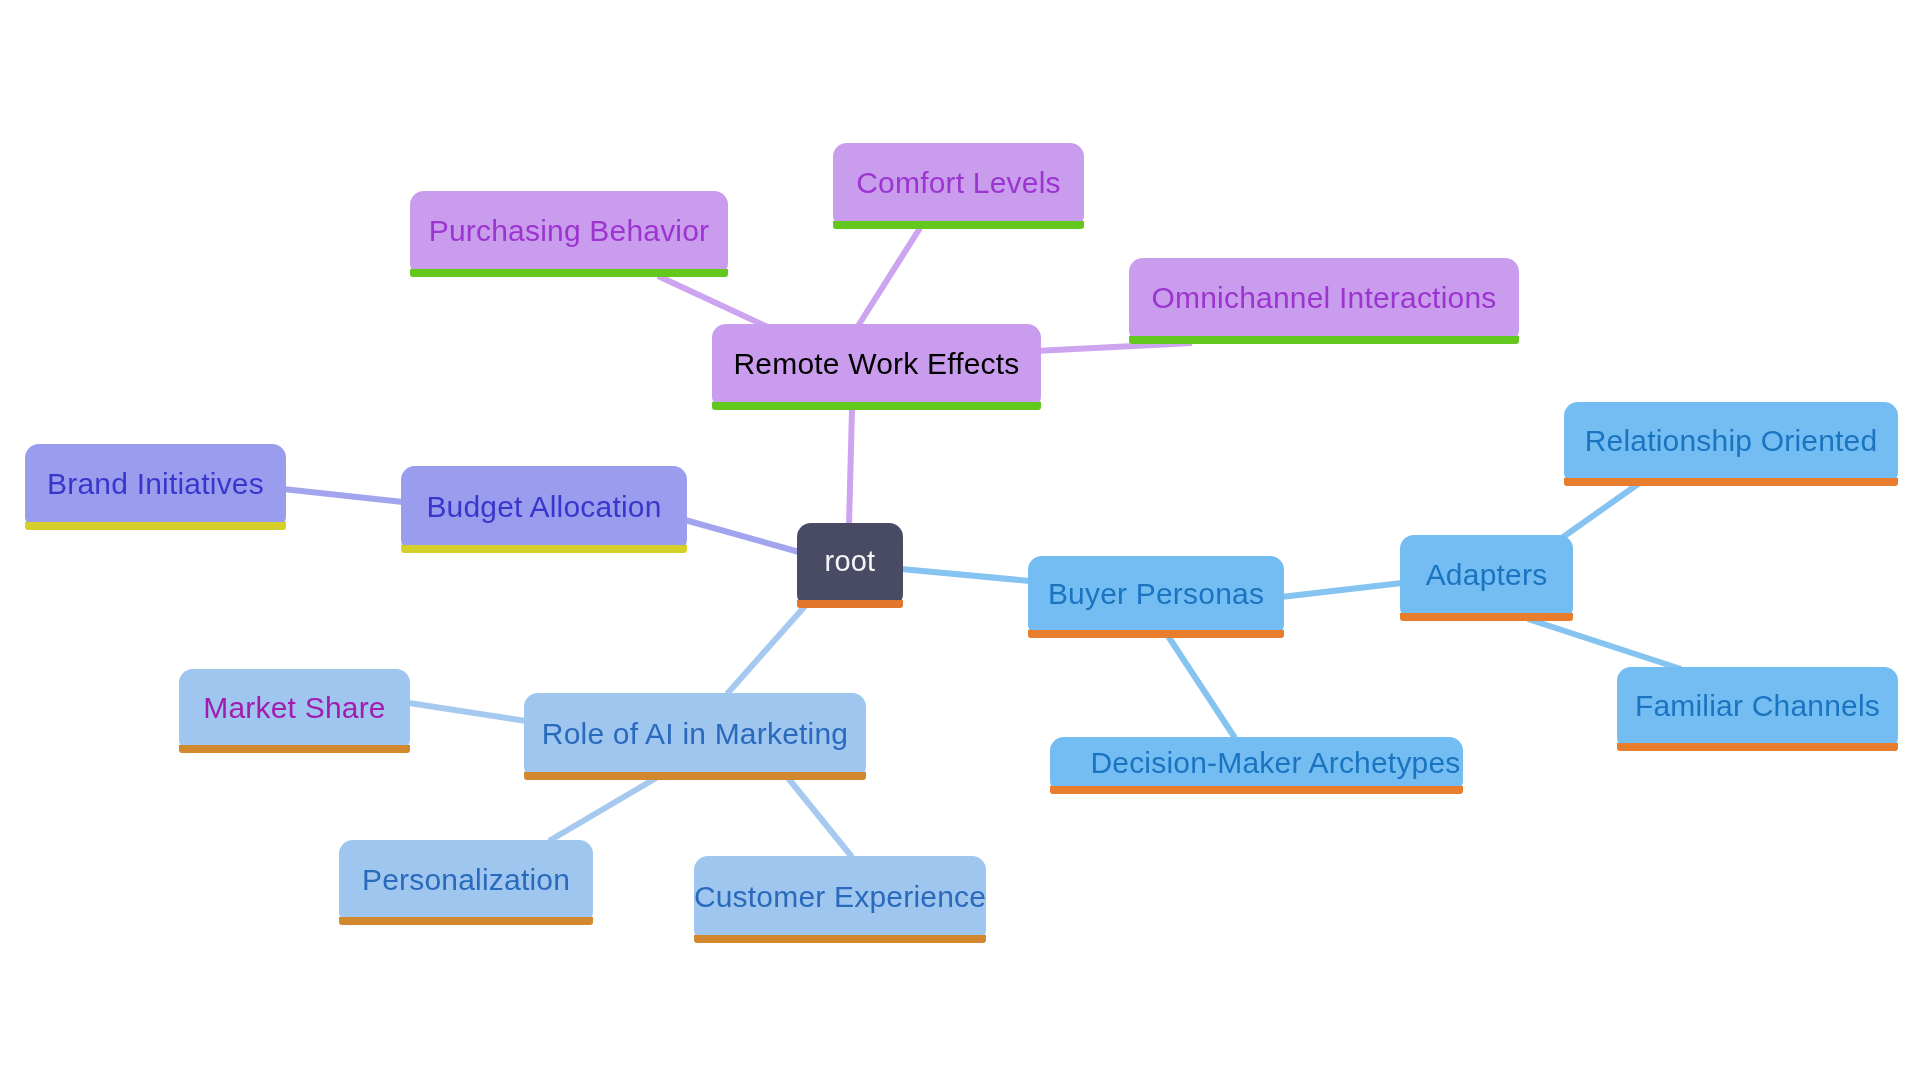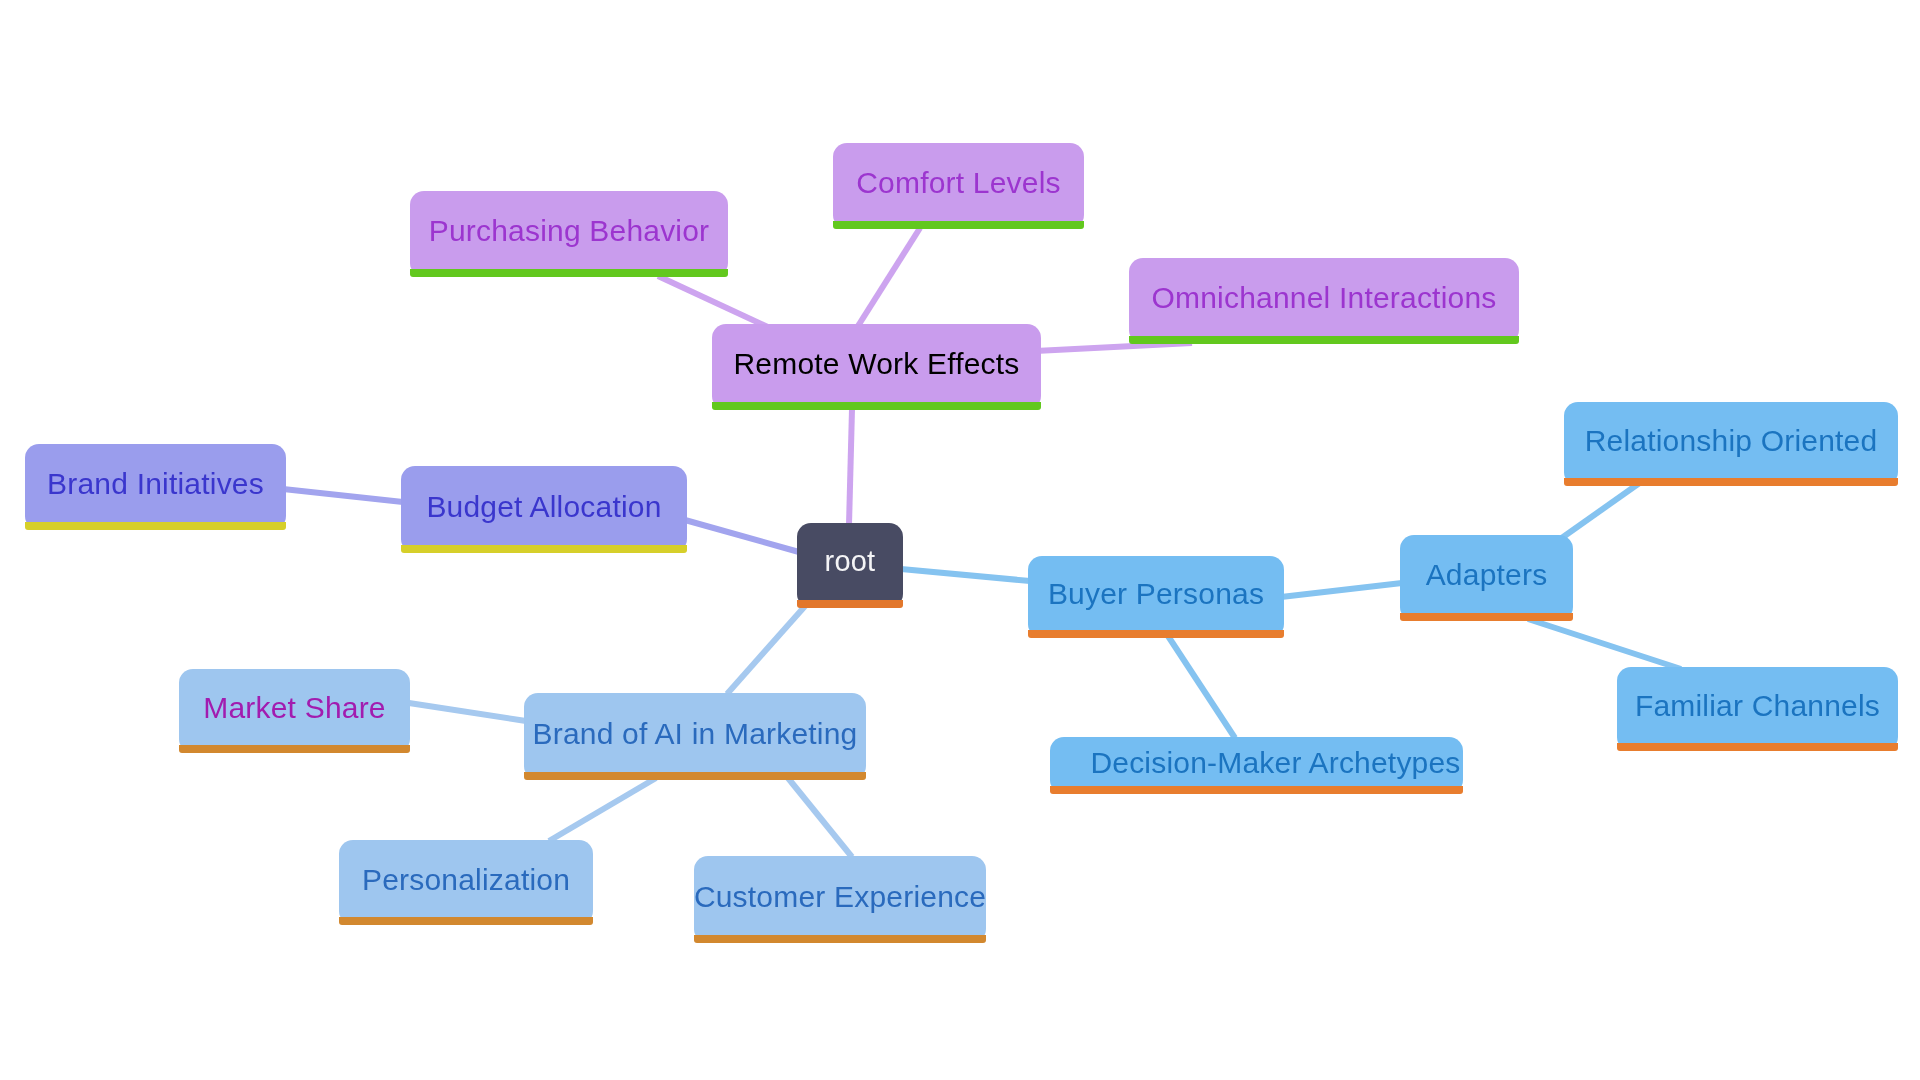--- a/index.html
+++ b/index.html
@@ -118,21 +118,21 @@
   </div>
   <div class="node" style="left: 1617px; top: 667px; width: 281px; height: 84px; background: rgb(116, 189, 242); color: rgb(27, 116, 192);">
     <span class="label">Familiar Channels</span>
     <span class="underline" style="background: rgb(232, 125, 46);"></span>
   </div>
   <div class="node" style="left: 179px; top: 669px; width: 231px; height: 84px; background: rgb(158, 198, 239); color: #a21caf;">
     <span class="label">Market Share</span>
     <span class="underline" style="background: rgb(210, 136, 47);"></span>
   </div>
   <div class="node" style="left: 524px; top: 693px; width: 342px; height: 87px; background: rgb(158, 198, 239); color: rgb(42, 106, 189);">
-    <span class="label">Brand of AI in Marketing</span>
+    <span class="label">Role of AI in Marketing</span>
     <span class="underline" style="background: rgb(210, 136, 47);"></span>
   </div>
   <div class="node" style="left: 1050px; top: 737px; width: 413px; height: 57px; background: rgb(116, 189, 242); color: rgb(27, 116, 192); padding-left: 38px;">
     <span class="label">Decision-Maker Archetypes</span>
     <span class="underline" style="background: rgb(232, 125, 46);"></span>
   </div>
   <div class="node" style="left: 339px; top: 840px; width: 254px; height: 85px; background: rgb(158, 198, 239); color: rgb(42, 106, 189);">
     <span class="label">Personalization</span>
     <span class="underline" style="background: rgb(210, 136, 47);"></span>
   </div>

